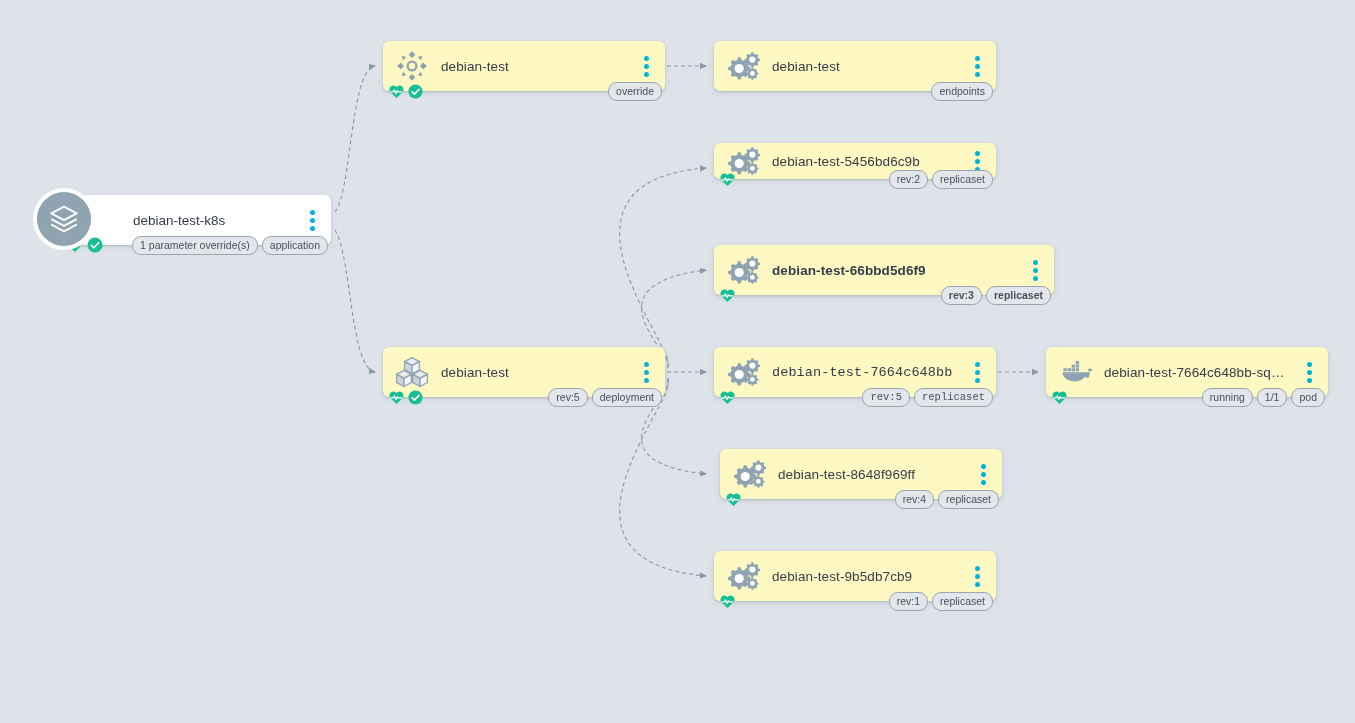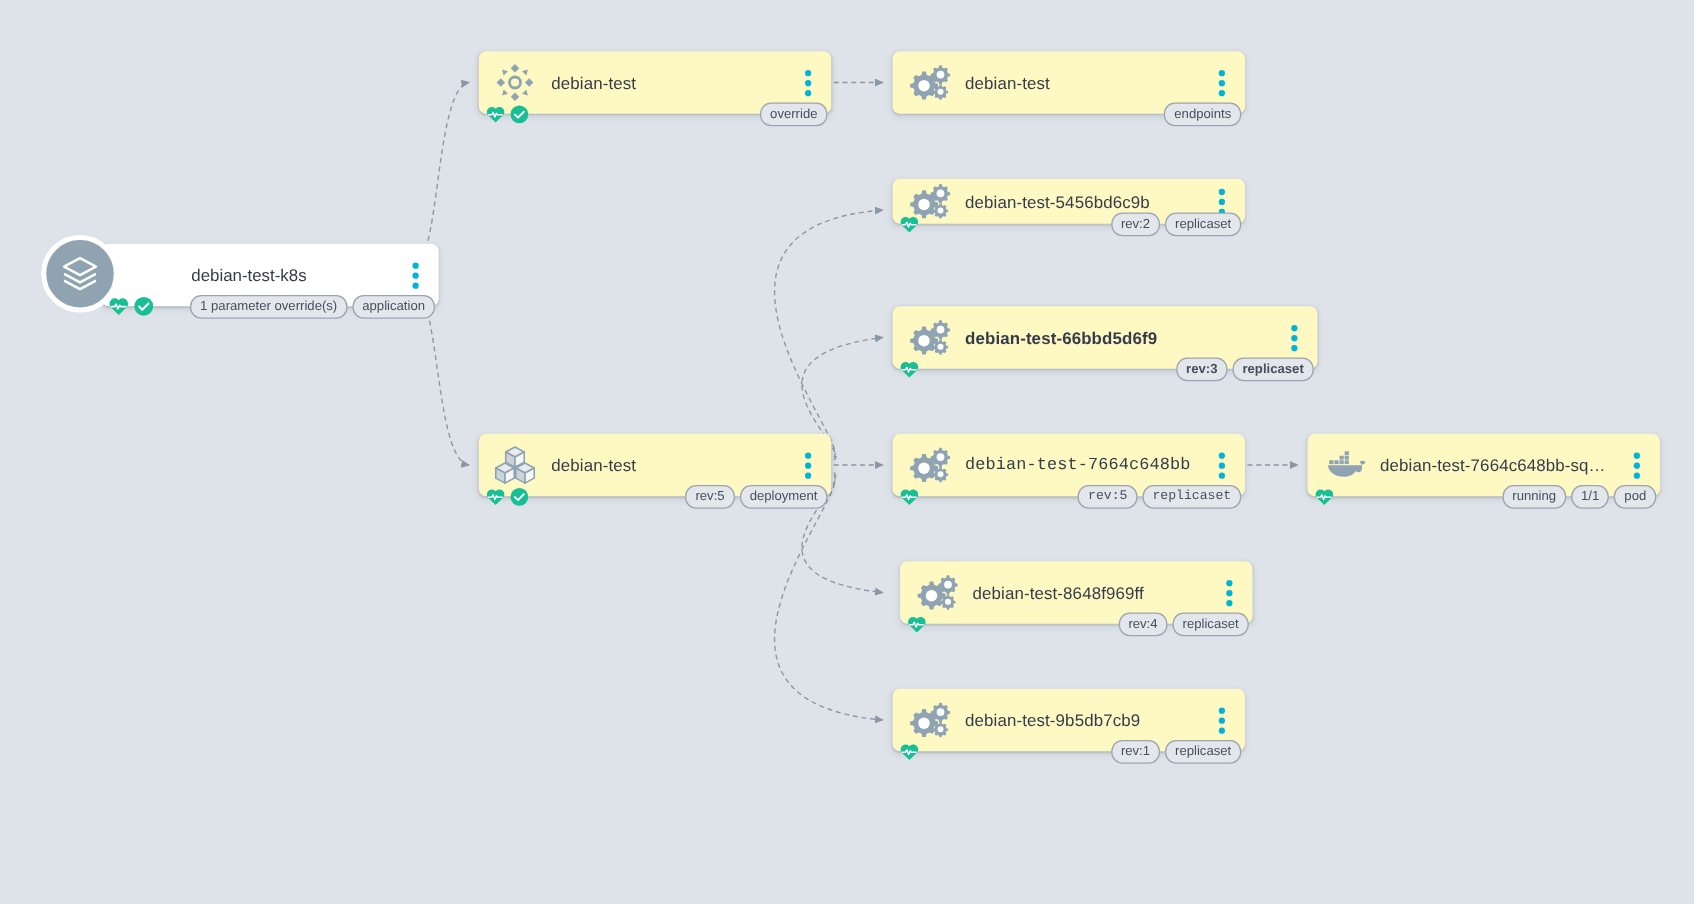--- a/index.html
+++ b/index.html
@@ -98,21 +98,21 @@
   }
 
   
   .app-node {
     position: absolute;
     display: flex;
     align-items: center;
   }
   .app-card {
     position: absolute;
-    left: 48px; top: 0;
+    left: 28px; top: 0;
     width: 270px; height: 50px;
     background: #fff;
     border-radius: 6px;
     box-shadow: 0 1px 2px rgba(40,55,70,.18), 0 2px 6px rgba(40,55,70,.10);
     display: flex;
     align-items: center;
     padding-left: 72px;
   }
   .app-circle {
     position: absolute;

